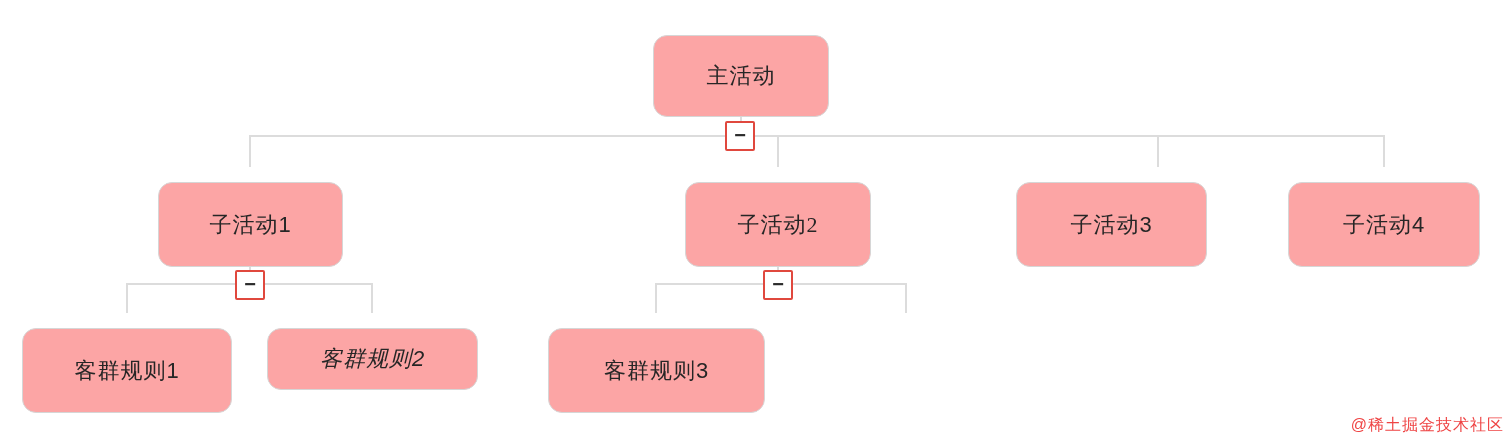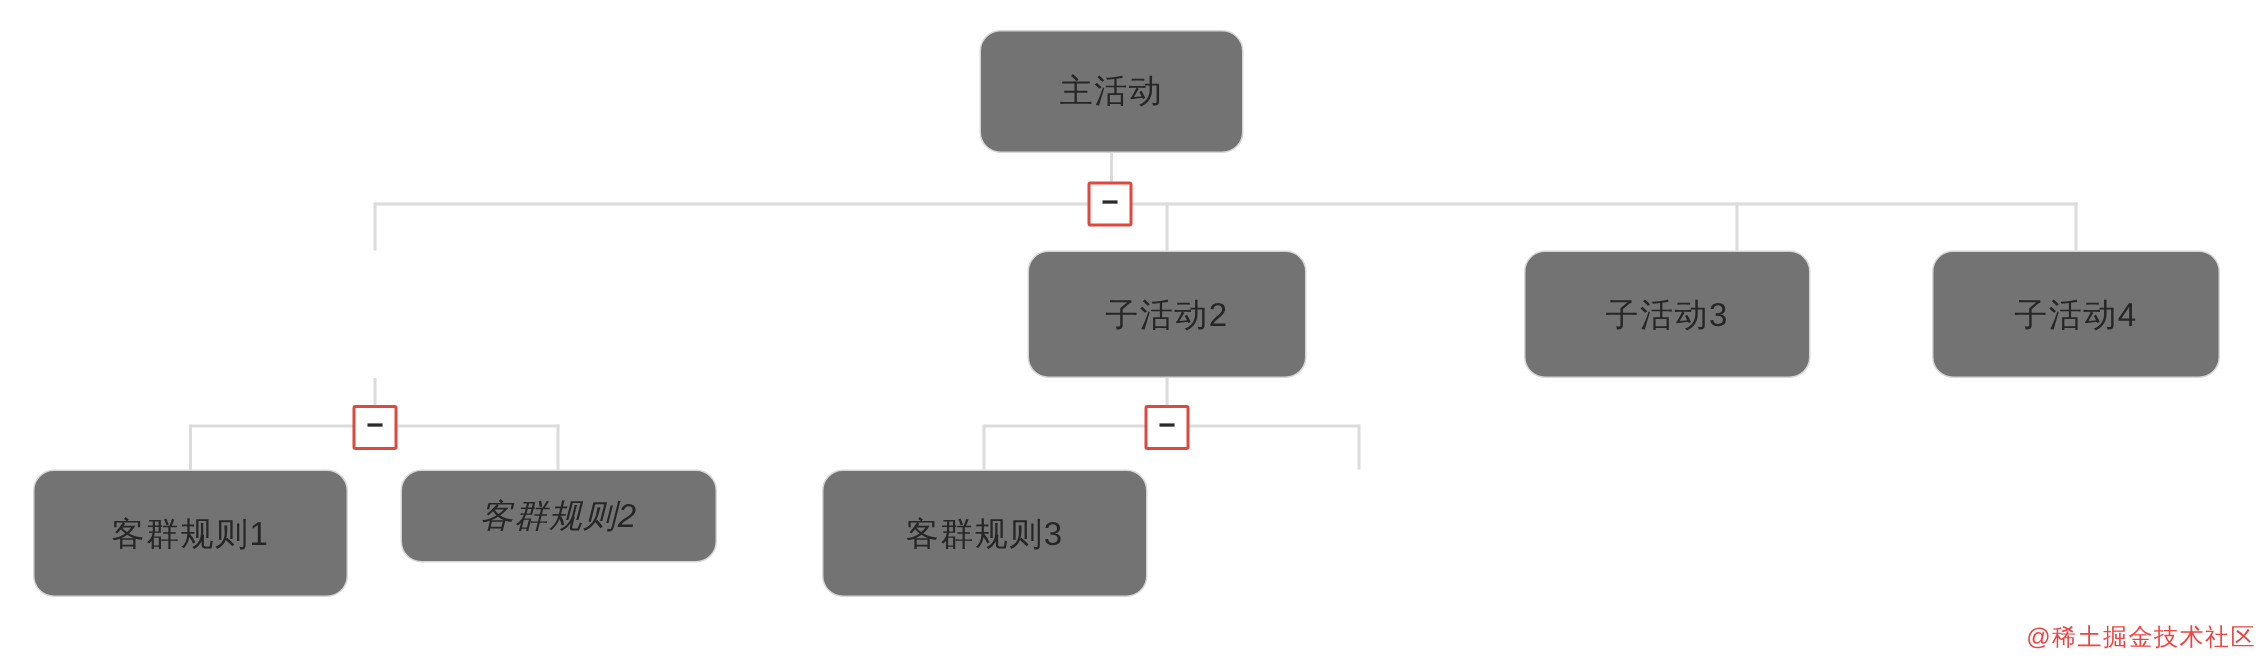--- a/index.html
+++ b/index.html
@@ -8,31 +8,32 @@
     font-family: "Liberation Sans", "DejaVu Sans", sans-serif;
     width: 1512px; height: 447px; overflow: hidden;
   }
   .stage {
     position: relative;
     width: 1512px; height: 447px;
     background: #ffffff;
   }
   .node {
     position: absolute;
-    background: #737373;
+    background: #fca5a5;
     border: 1.5px solid #d6d6d6;
     border-radius: 14px;
     display: flex;
     align-items: center;
     justify-content: center;
     font-size: 22px;
     color: #262626;
     letter-spacing: 1px;
     z-index: 1;
     cursor: default;
+    margin-top: 15px;
   }
   .line {
     position: absolute;
     background: #dcdcdc;
     z-index: 0;
   }
   .collapse-btn {
     position: absolute;
     width: 30px; height: 30px;
     background: #ffffff;
@@ -78,21 +79,22 @@
   <div class="line" style="left:126px; top:283px; width:2px; height:30px;"></div>
   <div class="line" style="left:371px; top:283px; width:2px; height:30px;"></div>
 
   <div class="line" style="left:777px; top:252px; width:2px; height:18px;"></div>
   <div class="line" style="left:656px; top:283px; width:250px; height:2px;"></div>
   <div class="line" style="left:655px; top:283px; width:2px; height:30px;"></div>
   <div class="line" style="left:905px; top:283px; width:2px; height:30px;"></div>
 
   <div class="node" style="left:653px; top:20px; width:176px; height:82px;">主活动</div>
 
-  <div class="node" style="left:685px; top:167px; width:186px; height:85px;">子活动2</div>
+  <div class="node" style="left:158px; top:167px; width:185px; height:85px;">子活动1</div>
+  <div class="node" style="left:685px; top:167px; width:186px; height:85px;font-family:Liberation Serif, serif;">子活动2</div>
   <div class="node" style="left:1016px; top:167px; width:191px; height:85px;">子活动3</div>
   <div class="node" style="left:1288px; top:167px; width:192px; height:85px;">子活动4</div>
 
   <div class="node" style="left:22px; top:313px; width:210px; height:85px;">客群规则1</div>
   <div class="node" style="left:267px; top:313px; width:211px; height:62px;font-style:italic;">客群规则2</div>
   <div class="node" style="left:548px; top:313px; width:217px; height:85px;text-align:center;">客群规则3</div>
 
   <button class="collapse-btn" style="left:725px; top:121px;">
     <span>−</span>
   </button>

